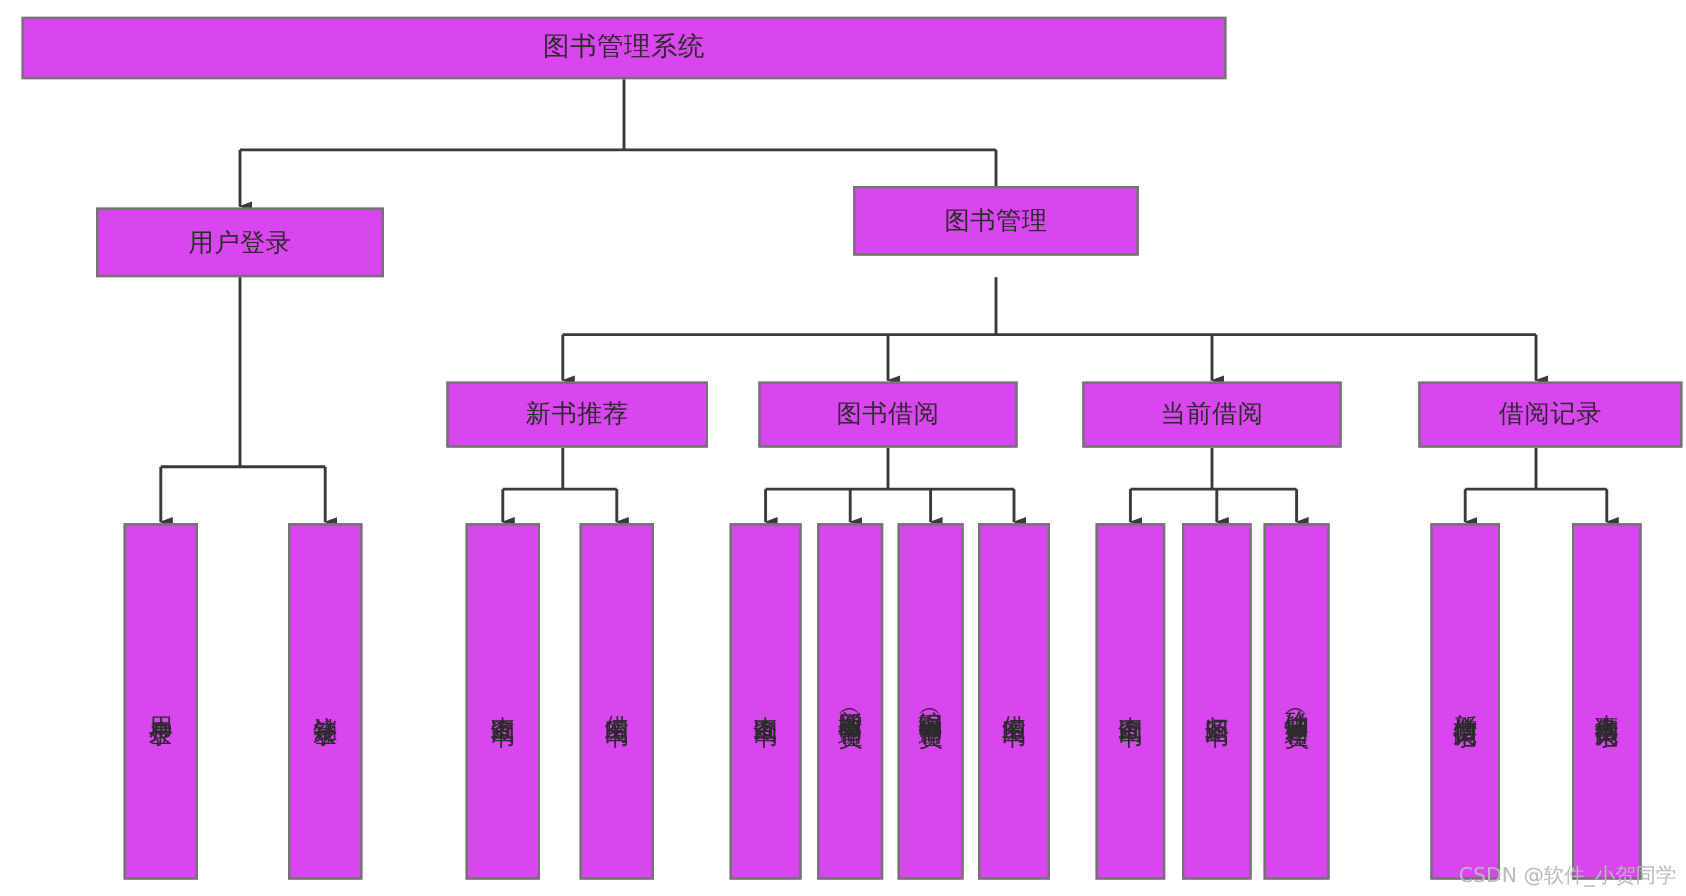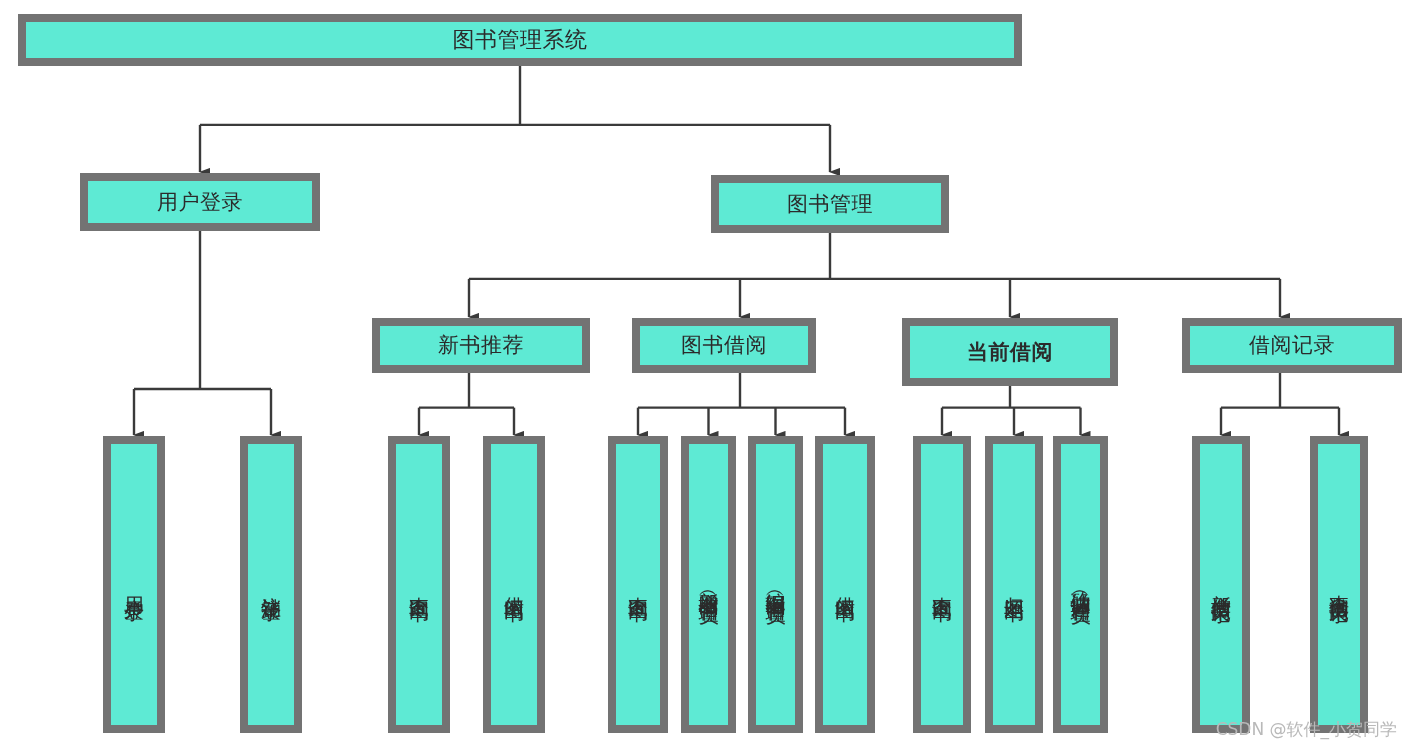--- a/index.html
+++ b/index.html
@@ -22,22 +22,22 @@
     position: absolute;
     left: 0;
     top: 0;
     width: 1405px;
     height: 747px;
     pointer-events: none;
   }
   .node {
     position: absolute;
     box-sizing: border-box;
-    background: #5eead4;
-    border: 8px solid #737373;
+    background: #d946ef;
+    border: 2px solid #737373;
     display: flex;
     align-items: center;
     justify-content: center;
     color: #2b2b2b;
     z-index: 2;
   }
   .node-label {
     display: block;
     text-align: center;
     line-height: 1.18;
@@ -125,30 +125,30 @@
       </g>
   </svg>
 
   <div id="node-layer">
       <div class="node horiz root" style="left: 18px; top: 14px; width: 1004px; height: 52px;">
         <span class="node-label">图书管理系统</span>
       </div>
       <div class="node horiz" style="left: 80px; top: 173px; width: 240px; height: 58px;">
         <span class="node-label">用户登录</span>
       </div>
-      <div class="node horiz" style="left: 711px; top: 175px; width: 238px; height: 58px;">
+      <div class="node horiz" style="left: 711px; top: 155px; width: 238px; height: 58px;">
         <span class="node-label">图书管理</span>
       </div>
       <div class="node horiz" style="left: 372px; top: 318px; width: 218px; height: 55px;">
         <span class="node-label">新书推荐</span>
       </div>
-      <div class="node horiz" style="left: 632px; top: 318px; width: 184px; height: 55px;">
+      <div class="node horiz" style="left: 632px; top: 318px; width: 216px; height: 55px;">
         <span class="node-label">图书借阅</span>
       </div>
-      <div class="node horiz" style="left: 902px; top: 318px; width: 216px; height: 68px; font-weight: bold;">
+      <div class="node horiz" style="left: 902px; top: 318px; width: 216px; height: 55px;">
         <span class="node-label">当前借阅</span>
       </div>
       <div class="node horiz" style="left: 1170px; top: 318px; width: 220px; height: 55px; margin-left: 12px;">
         <span class="node-label">借阅记录</span>
       </div>
       <div class="node vert" style="left: 103px; top: 436px; width: 62px; height: 297px;">
         <span class="node-label">用户登录</span>
       </div>
       <div class="node vert" style="left: 240px; top: 436px; width: 62px; height: 297px;">
         <span class="node-label">注销登录</span>

